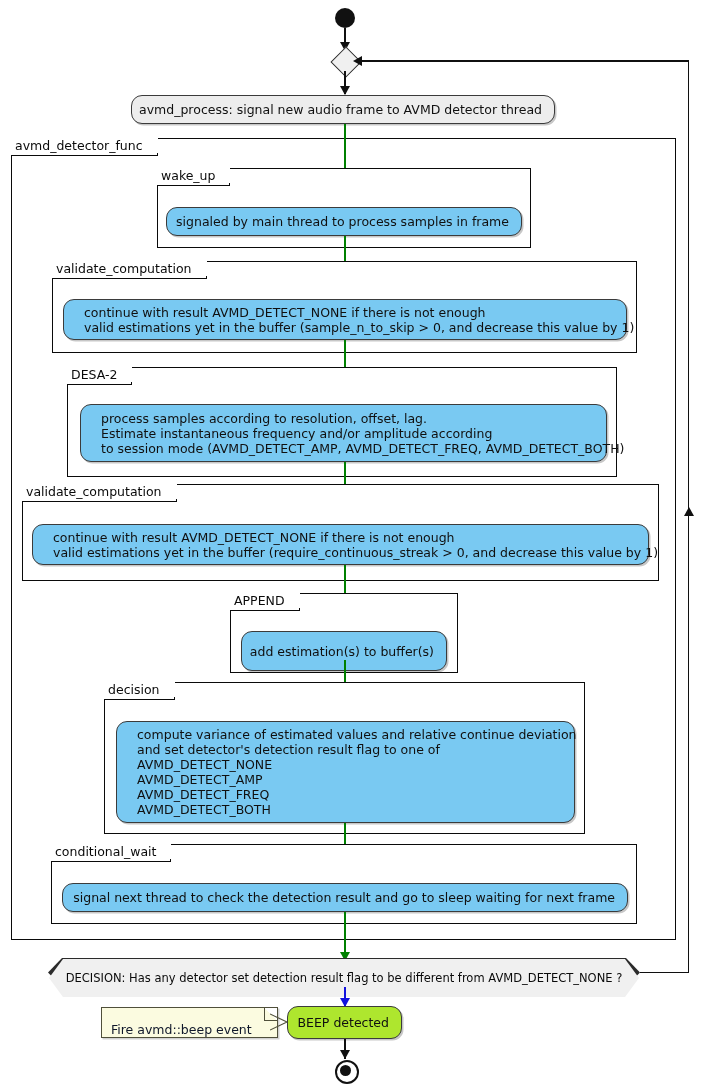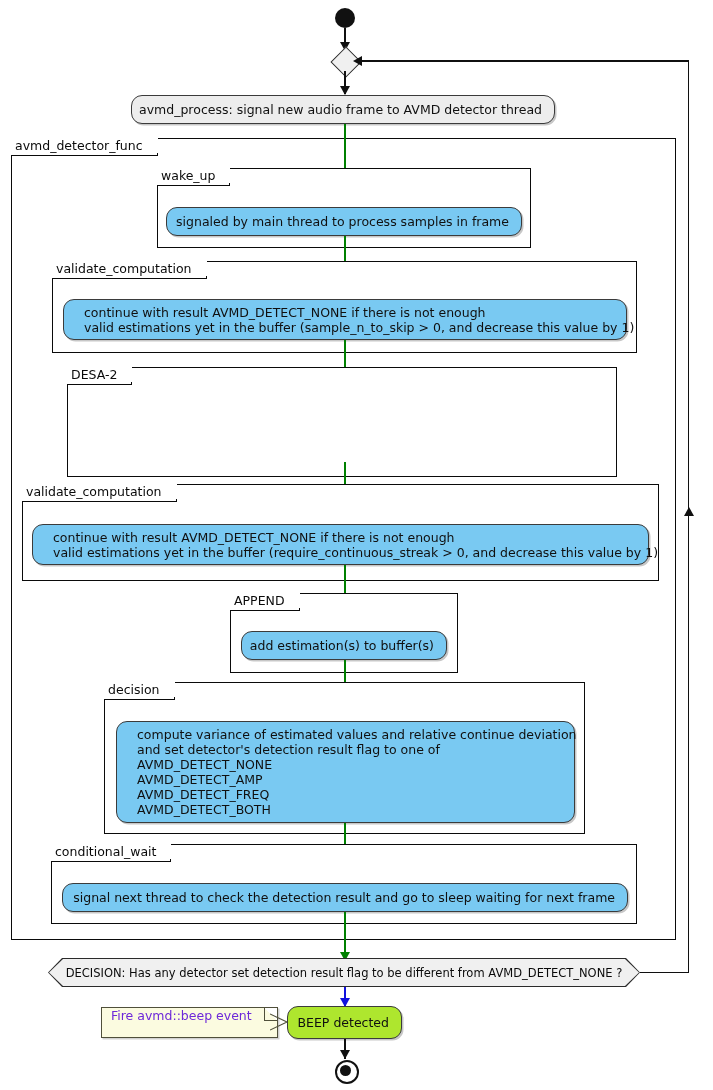--- a/index.html
+++ b/index.html
@@ -102,23 +102,23 @@
   .activity .txt { padding: 0 12px; }
   .activity.center { justify-content: flex-end; }
 
   
   .note {
     position: absolute;
     background: #FBFBE0;
     border: 1px solid #4f4f3a;
     box-sizing: border-box;
     display: flex;
-    align-items: flex-start;
+    align-items: flex-end;
     font-size: 12.5px;
-    color: #6d28d9;
+    color: #0f172a;
     white-space: nowrap;
     box-shadow: 1.5px 1.5px 0 rgba(0,0,0,0.18);
   }
   .note .txt { padding: 0 9px; }
   .note-fold {
     position: absolute;
     right: 0; top: 0;
     width: 12px; height: 12px;
     background: linear-gradient(to bottom left, #ffffff 50%, #FBFBE0 50.5%);
     border-left: 1px solid #4f4f3a;
@@ -224,38 +224,41 @@
   <div class="activity blue" style="left:63px; top:299px; width:564px; height:41px;">
     <span class="txt"><span>continue with result AVMD_DETECT_NONE if there is not enough</span><br><span>valid estimations yet in the buffer (sample_n_to_skip &gt; 0, and decrease this value by 1)</span></span>
   </div>
 
   <div class="vline green" style="left:344.2px; top:340px; height:62px;"></div>
   <div class="arrow-down green" style="left:340px; top:394px;"></div>
 
   <div class="group" style="left:67px; top:367px; width:550px; height:110px;">
     <div class="group-label">DESA-2</div>
   </div>
+  <div class="activity blue" style="left:80px; top:404px; width:527px; height:58px;">
+    <span class="txt"><span>process samples according to resolution, offset, lag.</span><br><span>Estimate instantaneous frequency and/or amplitude according</span><br><span>to session mode (AVMD_DETECT_AMP, AVMD_DETECT_FREQ, AVMD_DETECT_BOTH)</span></span>
+  </div>
 
   <div class="vline green" style="left:344.2px; top:462px; height:62px;"></div>
   <div class="arrow-down green" style="left:340px; top:514px;"></div>
 
   <div class="group" style="left:22px; top:484px; width:637px; height:97px;">
     <div class="group-label">validate_computation</div>
   </div>
   <div class="activity blue" style="left:32px; top:524px; width:617px; height:41px;">
     <span class="txt"><span>continue with result AVMD_DETECT_NONE if there is not enough</span><br><span>valid estimations yet in the buffer (require_continuous_streak &gt; 0, and decrease this value by 1)</span></span>
   </div>
 
   <div class="vline green" style="left:344.2px; top:565px; height:62px;"></div>
   <div class="arrow-down green" style="left:340px; top:619px;"></div>
 
   <div class="group" style="left:230px; top:593px; width:228px; height:80px;">
     <div class="group-label">APPEND</div>
   </div>
-  <div class="activity blue center" style="left:241px; top:631px; width:206px; height:29px;">
+  <div class="activity blue center" style="left:241px; top:631px; width:206px; height:40px;">
     <span class="txt">add estimation(s) to buffer(s)</span>
   </div>
 
   <div class="vline green" style="left:344.2px; top:660px; height:62px;"></div>
   <div class="arrow-down green" style="left:340px; top:714px;"></div>
 
   <div class="group" style="left:104px; top:682px; width:481px; height:152px;">
     <div class="group-label">decision</div>
   </div>
   <div class="activity blue" style="left:116px; top:721px; width:459px; height:102px;">
@@ -269,21 +272,21 @@
     <div class="group-label">conditional_wait</div>
   </div>
   <div class="activity blue center" style="left:62px; top:883px; width:566px; height:29px;">
     <span class="txt">signal next thread to check the detection result and go to sleep waiting for next frame</span>
   </div>
 
   <div class="vline green" style="left:344.2px; top:912px; height:50px;"></div>
   <div class="arrow-down green" style="left:340px; top:952px;"></div>
 
   <div class="hexagon-border" style="left:48px; top:958px; width:592px; height:29px;"></div>
-  <div class="hexagon" style="left:49px; top:959px; width:590px; height:27px;">
+  <div class="hexagon" style="left:49px; top:959px; width:590px; height:38px;">
     <span>DECISION: Has any detector set detection result flag to be different from AVMD_DETECT_NONE ?</span>
   </div>
 
   <div class="vline blue" style="left:344.2px; top:987px; height:22px;"></div>
   <div class="arrow-down blue" style="left:340px; top:998px;"></div>
 
   <div class="note" style="left:101px; top:1007px; width:177px; height:31px;">
     <span class="txt">Fire avmd::beep event</span>
     <span class="note-fold"></span>
   </div>

